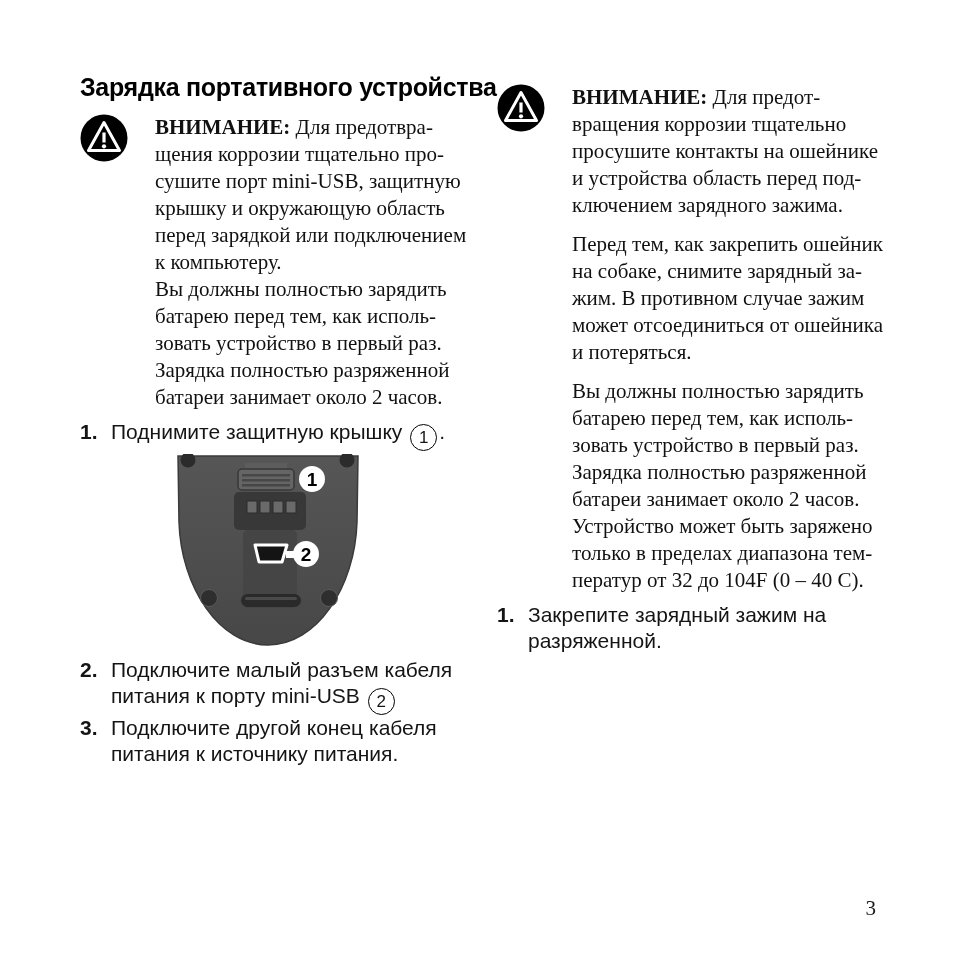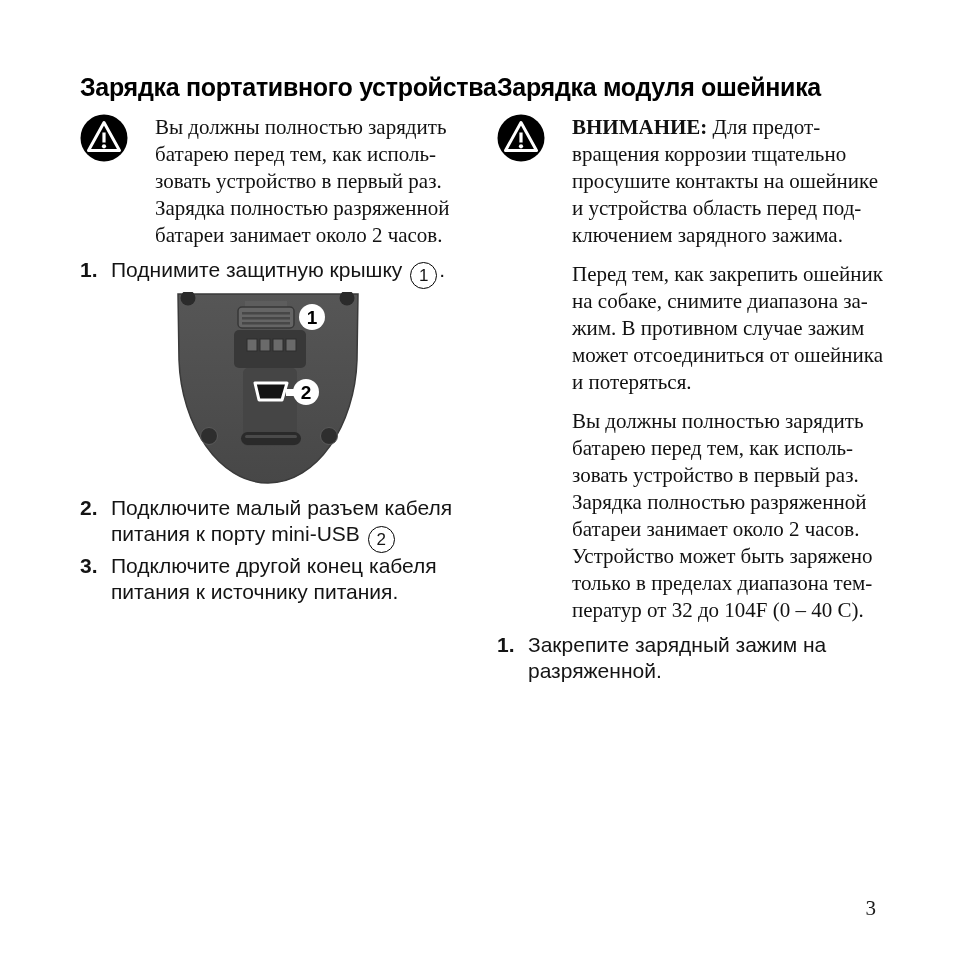--- a/index.html
+++ b/index.html
@@ -35,20 +35,26 @@
     <div class="warn-row">
       <span class="warn-icon">
         <svg viewBox="0 0 48 48">
           <circle cx="24" cy="24" r="23.5" fill="#000"></circle>
           <path d="M24 8.5 L39.5 36.5 L8.5 36.5 Z" fill="none" stroke="#fff" stroke-width="3" stroke-linejoin="round"></path>
           <rect x="22.4" y="18.5" width="3.2" height="10" fill="#fff"></rect>
           <circle cx="24" cy="32.3" r="2.1" fill="#fff"></circle>
         </svg>
       </span>
       <div class="warn-text serif">
+        <p><b>ВНИМАНИЕ: </b><span class="lines">Для предотвра-
+щения коррозии тщательно про-
+сушите порт mini-USB, защитную
+крышку и окружающую область
+перед зарядкой или подключением
+к компьютеру.</span></p>
         <p><span class="lines">Вы должны полностью зарядить
 батарею перед тем, как исполь-
 зовать устройство в первый раз.
 Зарядка полностью разряженной
 батареи занимает около 2 часов.</span></p>
       </div>
     </div>
 
 
     <div class="step">
@@ -99,42 +105,41 @@
     </div>
 
     <div class="step" style="margin-top:0;">
       <span class="num">3.</span>
       <div class="sbody"><span class="lines">Подключите другой конец кабеля
 питания к источнику питания.</span></div>
     </div>
   </section>
 
   <section class="col right">
-    <h1>Зарядка модуля ошейника</h1>
 
     <div class="warn-row">
       <span class="warn-icon">
         <svg viewBox="0 0 48 48">
           <circle cx="24" cy="24" r="23.5" fill="#000"></circle>
           <path d="M24 8.5 L39.5 36.5 L8.5 36.5 Z" fill="none" stroke="#fff" stroke-width="3" stroke-linejoin="round"></path>
           <rect x="22.4" y="18.5" width="3.2" height="10" fill="#fff"></rect>
           <circle cx="24" cy="32.3" r="2.1" fill="#fff"></circle>
         </svg>
       </span>
       <div class="warn-text serif">
         <p><b>ВНИМАНИЕ: </b><span class="lines">Для предот-
 вращения коррозии тщательно
 просушите контакты на ошейнике
 и устройства область перед под-
 ключением зарядного зажима.</span></p>
       </div>
     </div>
 
     <p class="serif lines indented">Перед тем, как закрепить ошейник
-на собаке, снимите диапазона за-
+на собаке, снимите зарядный за-
 жим. В противном случае зажим
 может отсоединиться от ошейника
 и потеряться.</p>
     <p class="serif lines indented">Вы должны полностью зарядить
 батарею перед тем, как исполь-
 зовать устройство в первый раз.
 Зарядка полностью разряженной
 батареи занимает около 2 часов.
 Устройство может быть заряжено
 только в пределах диапазона тем-

